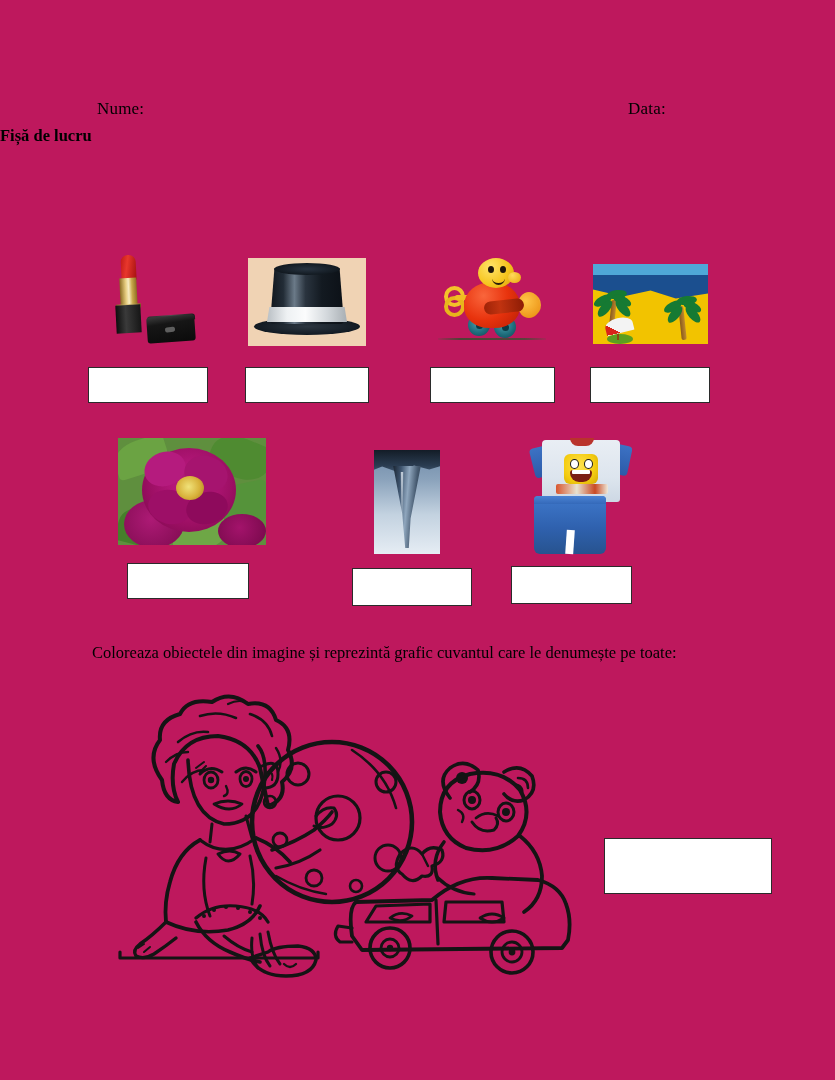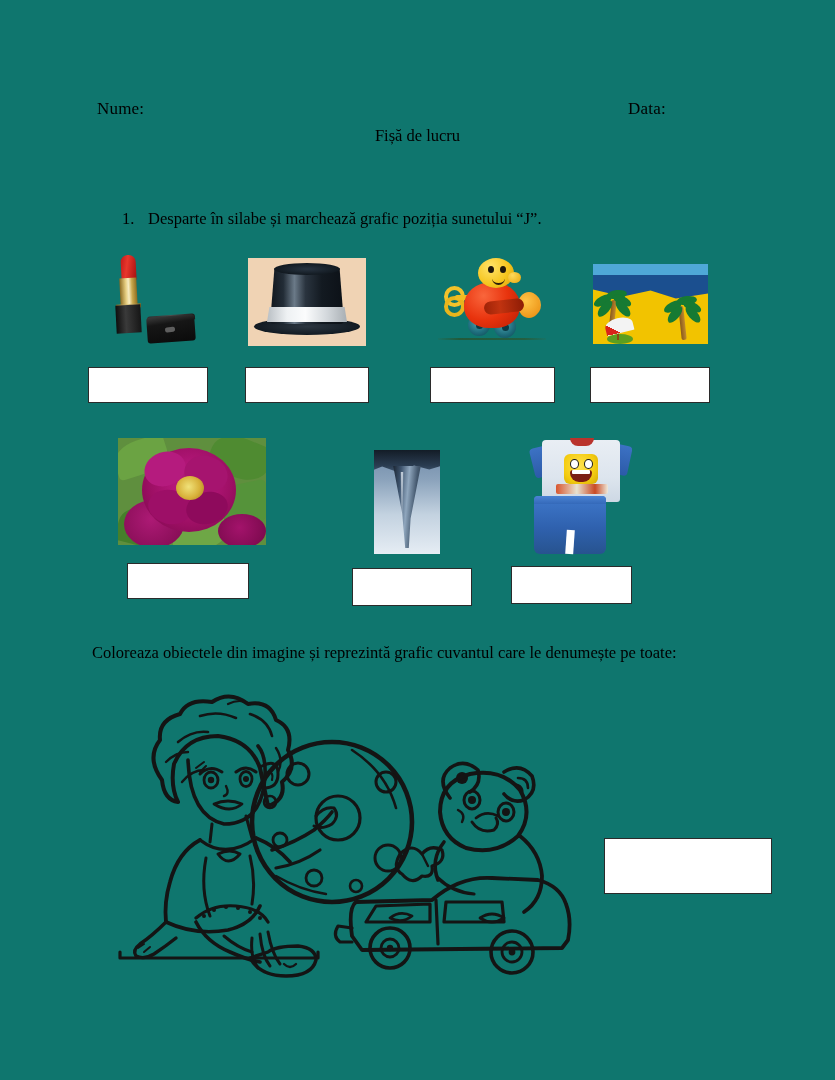--- a/index.html
+++ b/index.html
@@ -11,21 +11,21 @@
     width: 835px;
     height: 1080px;
     position: relative;
     font-family: "Liberation Serif", "DejaVu Serif", serif;
     color: #000000;
     overflow: hidden;
   }
   .page {
     position: absolute;
     inset: 0;
-    background: #0f766e;
+    background: #be185d;
     padding-left: 23px;
   }
 
   
   .hdr-name {
     position: absolute;
     left: 97px;
     top: 99px;
     font-size: 17px;
     letter-spacing: .2px;
@@ -35,22 +35,21 @@
     left: 628px;
     top: 99px;
     font-size: 17px;
     letter-spacing: .2px;
   }
   .title {
     position: absolute;
     left: 0;
     right: 0;
     top: 126px;
-    text-align: center;
-    font-weight: normal;
+    font-weight: bold;
     font-size: 16.5px;
     line-height: 20px;
   }
   .title .l2 { display: block; }
 
   
   .ex1-text {
     position: absolute;
     left: 122px;
     top: 209px;
@@ -385,23 +384,20 @@
 
 <div class="page">
 
   <div class="hdr-name">Nume:</div>
   <div class="hdr-date">Data:</div>
 
   <div class="title">
     <span>Fișă de lucru</span>
   </div>
 
-  <div class="ex1-text">
-    <span class="ex1-num">1.</span><span>Desparte în silabe și marchează grafic poziția sunetului “J”.</span>
-  </div>
 
   <div class="pic lips-wrap">
     <div class="lips-cap-top"></div>
     <div class="lips-cap">
       <div class="lips-cap-logo" style="left:18px;top:11px"></div>
     </div>
     <div class="lips-stick-tip"></div>
     <div class="lips-stick-body"></div>
     <div class="lips-base-rim"></div>
     <div class="lips-base"></div>

